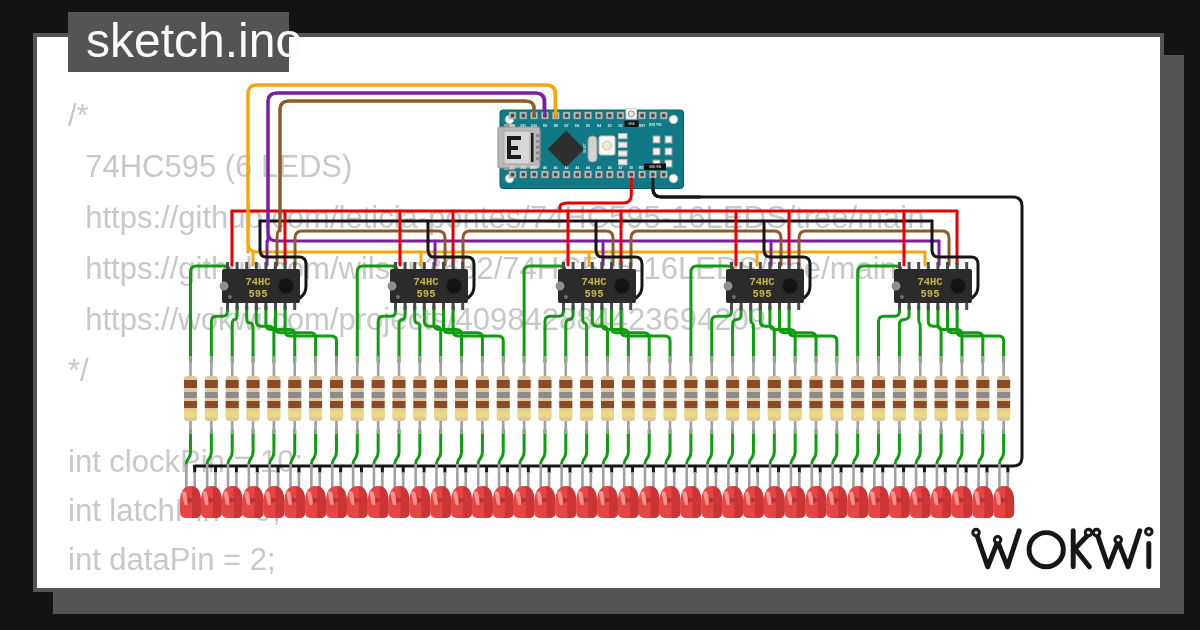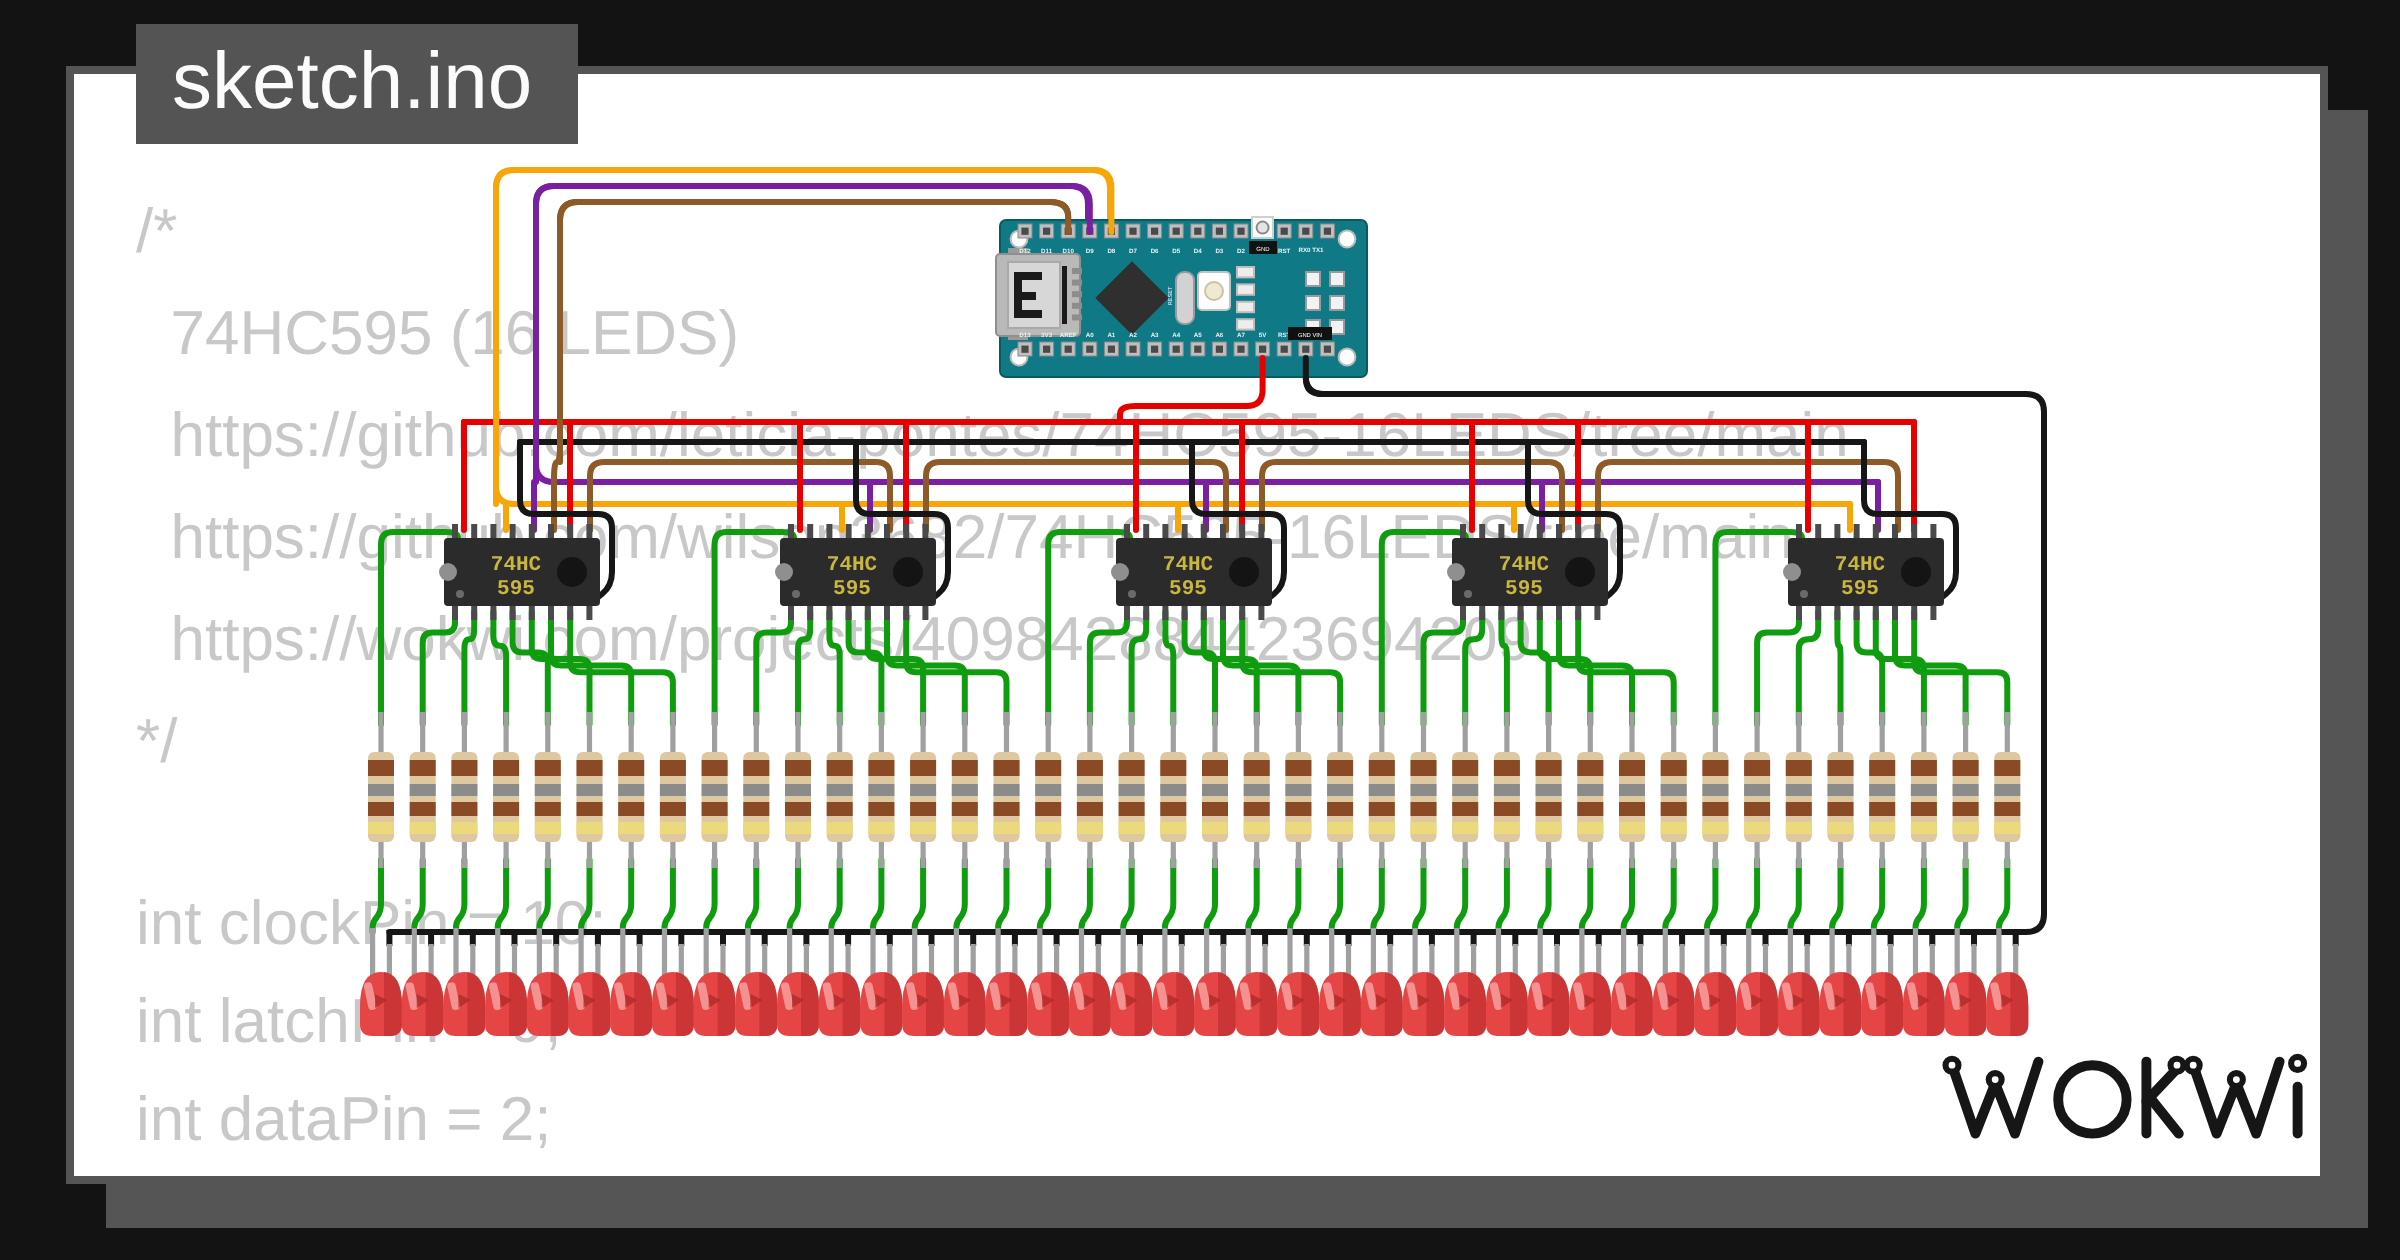--- a/index.html
+++ b/index.html
@@ -1,32 +1,32 @@
 <!DOCTYPE html>
 <html><head>
 <meta charset="utf-8">
 <style>
   html,body{margin:0;padding:0;}
   body{width:1200px;height:630px;overflow:hidden;background:#131313;position:relative;
        font-family:"Liberation Sans",sans-serif;}
   .canvas{position:absolute;left:33px;top:33px;width:1131px;height:559px;background:#ffffff;
           border:4px solid #555555;box-sizing:border-box;box-shadow:20px 22px 0 0 #555555;}
   .tab{position:absolute;left:68px;top:12px;width:221px;height:60px;background:#545454;
-       color:#fbfbfb;font-size:40px;line-height:58px;padding-left:18px;box-sizing:border-box;}
+       color:#fbfbfb;font-size:48px;line-height:58px;padding-left:18px;box-sizing:border-box;}
   .code{position:absolute;color:#c8c8c8;font-size:31px;white-space:pre;pointer-events:none;}
   .code-comment{left:68px;top:90px;line-height:51px;}
   .code-vars{left:68px;top:437px;line-height:49px;}
   #circuit-svg{position:absolute;left:0;top:0;pointer-events:none;}
 </style>
 </head>
 <body>
 
 <div class="canvas"></div>
 
-<div class="code code-comment" id="code-comment"><div>/*</div><div>  74HC595 (16 LEDS)</div><div>  https://github.com/leticia-pontes/74HC595-16LEDS/tree/main</div><div>  https://github.com/wilson3682/74HC595-16LEDS/tree/main</div><div>  https://wokwi.com/projects/409842884423694209</div><div>*/</div></div>
+<div class="code code-comment" id="code-comment"><div>/*</div><div>  74HC595 (6 LEDS)</div><div>  https://github.com/leticia-pontes/74HC595-16LEDS/tree/main</div><div>  https://github.com/wilson3682/74HC595-16LEDS/tree/main</div><div>  https://wokwi.com/projects/409842884423694209</div><div>*/</div></div>
 <div class="code code-vars" id="code-vars"><div>int clockPin = 10;</div><div>int latchPin = 9;</div><div>int dataPin = 2;</div></div>
 
 <svg id="circuit-svg" width="1200" height="630" viewBox="0 0 1200 630">
     <g>
       <path d="M232 211 L957 211" fill="none" stroke="#e60000" stroke-width="3" stroke-linecap="round"></path>
       <path d="M260 221 L932 221" fill="none" stroke="#161616" stroke-width="3" stroke-linecap="round"></path>
       <path d="M544 116 L544 102 Q544 93 535 93 L277 93 Q268 93 268 102 L268 232 Q268 241 277 241 L939 241" fill="none" stroke="#7b1fa2" stroke-width="3" stroke-linecap="round"></path>
       <path d="M555 116 L555 94 Q555 85 546 85 L257 85 Q248 85 248 94 L248 243 Q248 252 257 252 L925 252" fill="none" stroke="#f7a60a" stroke-width="3" stroke-linecap="round"></path>
       <path d="M534.1 116 L534.1 108.5 Q534.1 101 525.1 101 L289 101 Q280 101 280 110 L280 222 Q280 231 278.5 231 L278.5 231 Q277 231 277 240 L277 265" fill="none" stroke="#8d5a28" stroke-width="3" stroke-linecap="round"></path>
       <path d="M232 211 L232 265" fill="none" stroke="#e60000" stroke-width="3" stroke-linecap="round"></path>

